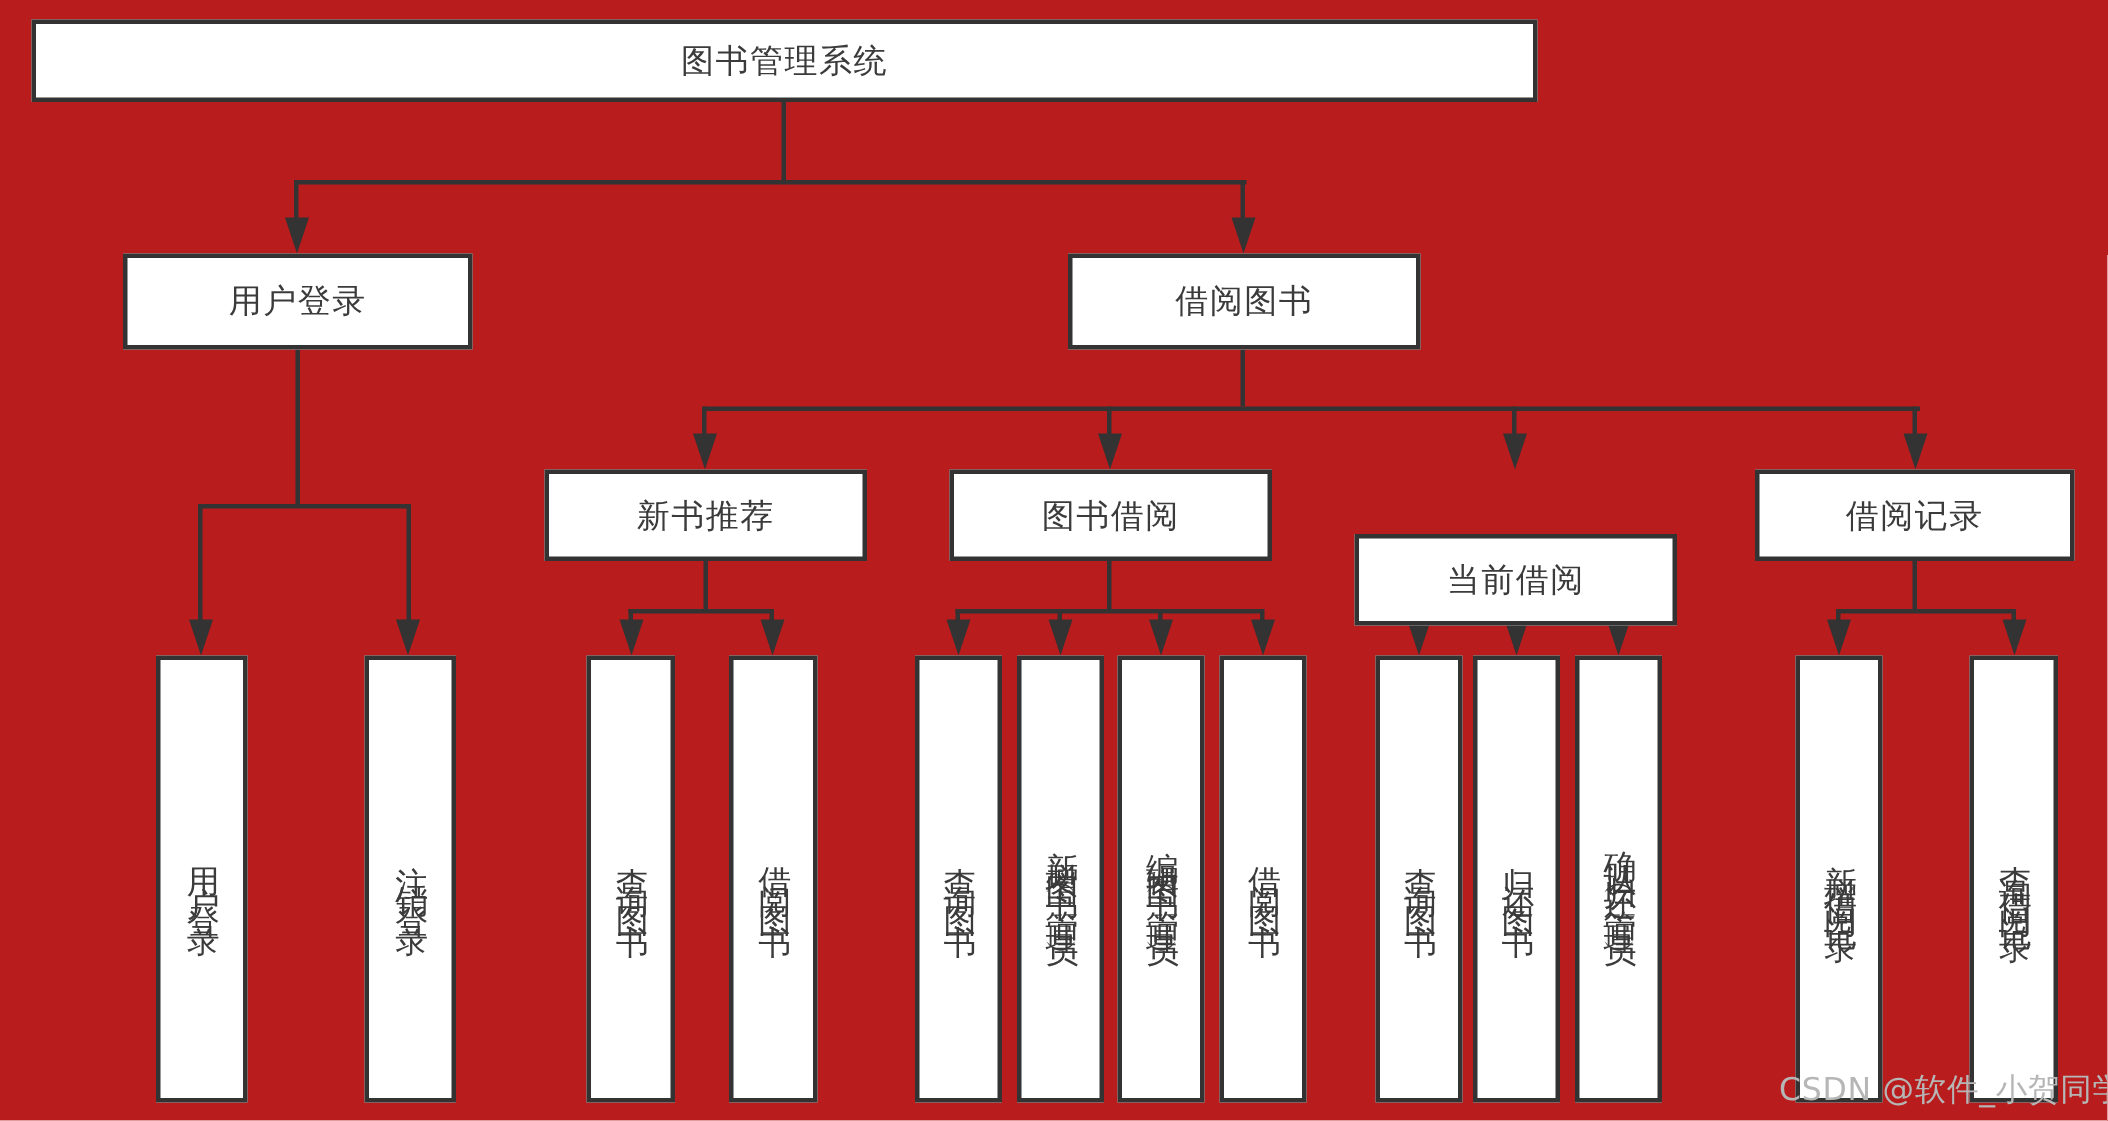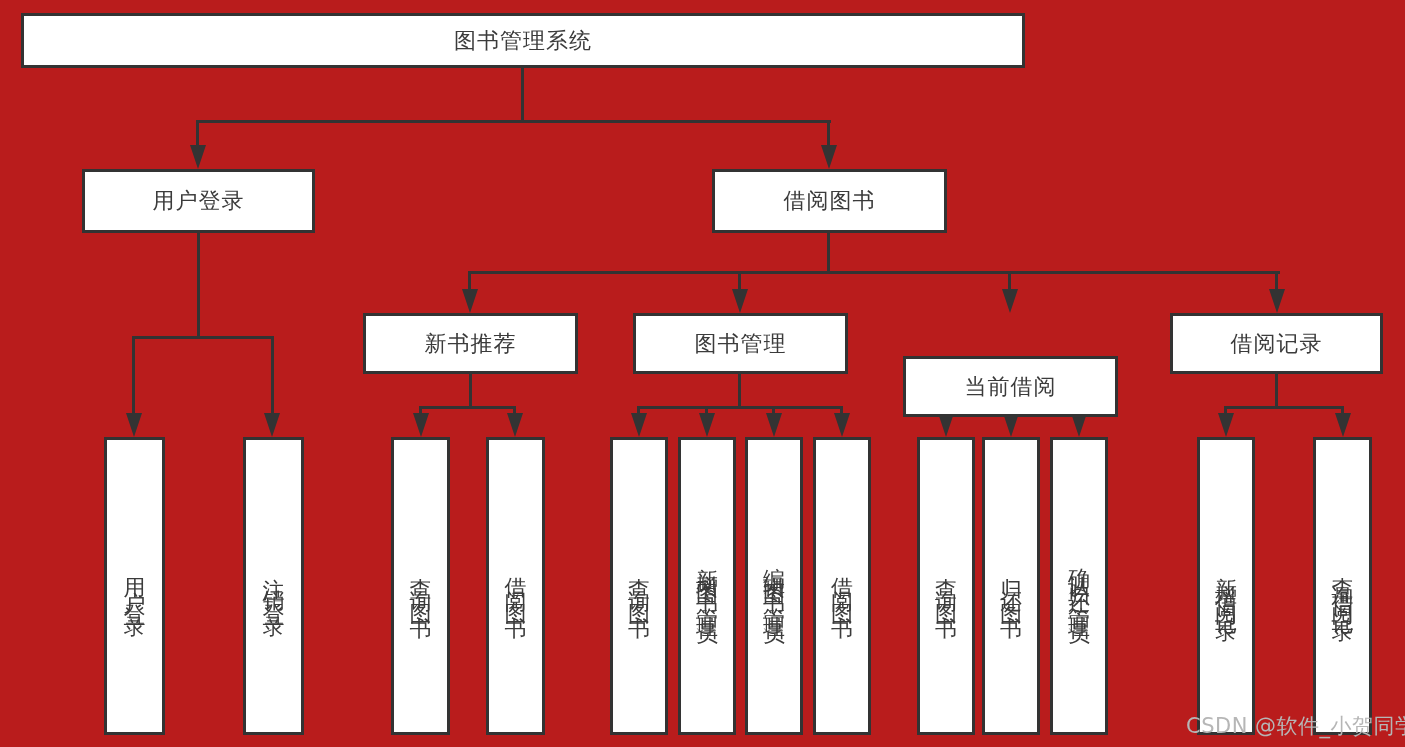--- a/index.html
+++ b/index.html
@@ -102,21 +102,21 @@
     <span>用户登录</span>
   </div>
   <div class="box hbox" style="left:712px; top:169px; width:235px; height:64px;">
     <span>借阅图书</span>
   </div>
 
   <div class="box hbox" style="left:363px; top:313px; width:215px; height:61px;text-align:center;">
     <span>新书推荐</span>
   </div>
   <div class="box hbox" style="left:633px; top:313px; width:215px; height:61px;">
-    <span>图书管理</span>
+    <span>图书借阅</span>
   </div>
   <div class="box hbox" style="left:903px; top:313px; width:215px; height:61px;margin-top:43px;">
     <span>当前借阅</span>
   </div>
   <div class="box hbox" style="left:1170px; top:313px; width:213px; height:61px;">
     <span>借阅记录</span>
   </div>
 
   <div class="box vbox ls4" style="left:104px; top:437px; width:61px; height:298px;">
     <span>用户登录</span>

